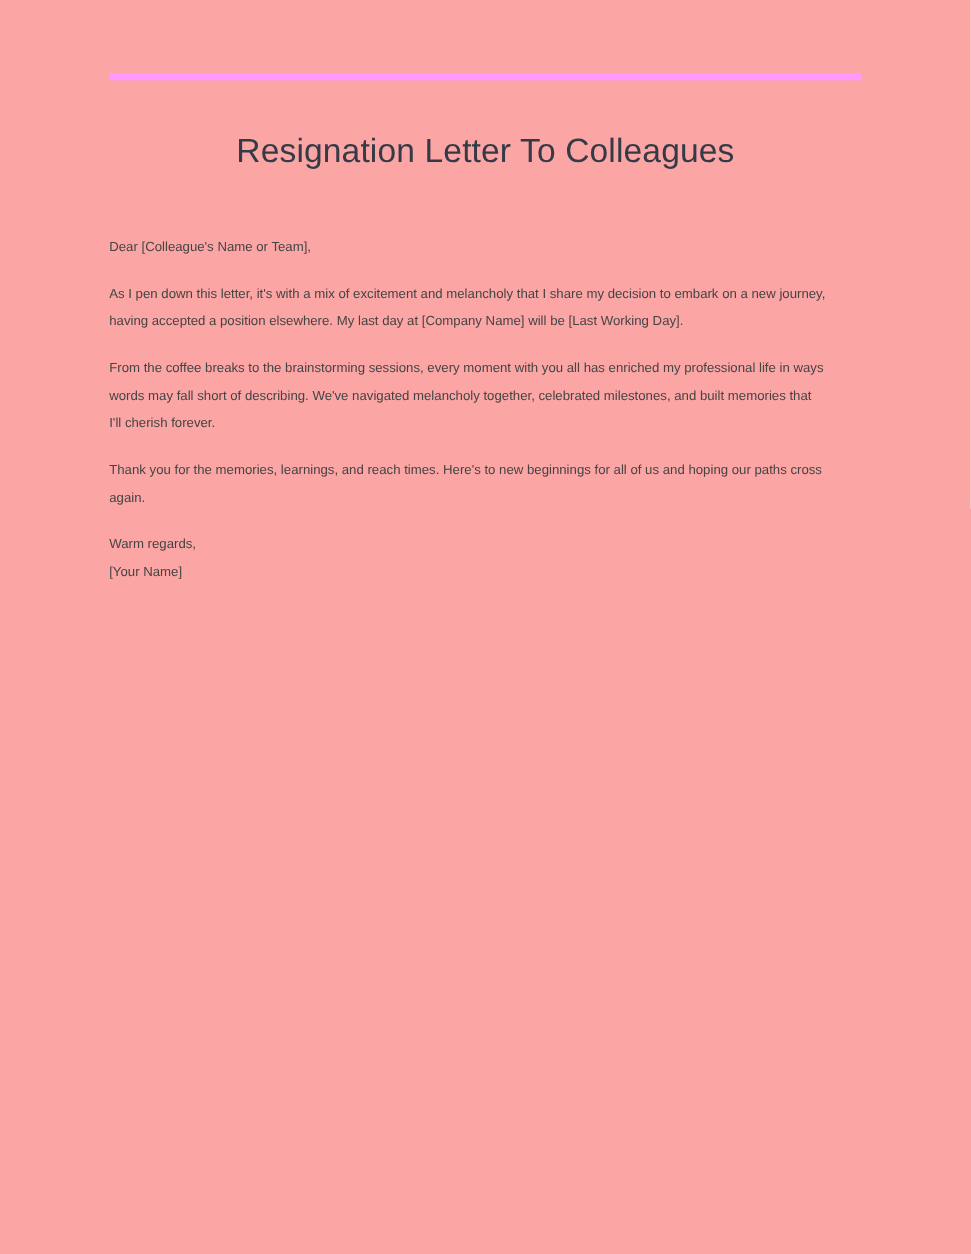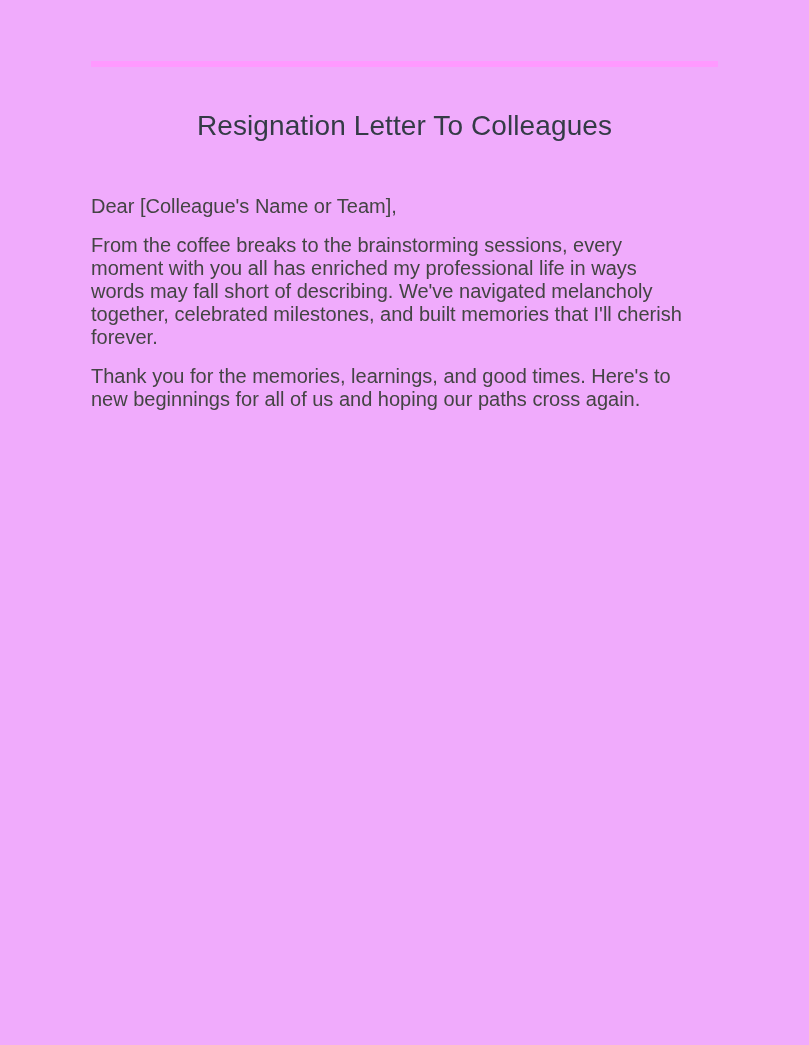--- a/index.html
+++ b/index.html
@@ -10,21 +10,21 @@
   body {
     width: 809px;
     height: 1045px;
     font-family: "Liberation Sans", sans-serif;
     -webkit-font-smoothing: antialiased;
   }
   .page {
     position: relative;
     width: 809px;
     height: 1045px;
-    background: #f0abfc;
+    background: #fca5a5;
     box-sizing: border-box;
   }
   .content {
     position: absolute;
     left: 91px;
     top: 0;
     width: 627px;
   }
   .accent-bar {
     margin-top: 61px;
@@ -42,21 +42,21 @@
     color: #343b46;
     text-align: center;
     letter-spacing: 0.1px;
   }
   .letter-body {
     padding-top: 52px;
     width: 597px;
   }
   .letter-body p {
     margin: 0 0 16px 0;
-    font-size: 20px;
+    font-size: 11px;
     line-height: 23px;
     color: #444444;
     text-align: left;
     white-space: pre-line;
   }
   .letter-body p:last-child {
     margin-bottom: 0;
   }
   .signoff {
     margin-top: 0;
@@ -70,23 +70,26 @@
   <div class="content">
 
     <div class="accent-bar"></div>
 
     <h1 class="doc-title">Resignation Letter To Colleagues</h1>
 
     <div class="letter-body">
 
       <p>Dear [Colleague's Name or Team],</p>
 
+      <p>As I pen down this letter, it's with a mix of excitement and melancholy that I share my decision to embark on a new journey, having accepted a position elsewhere. My last day at [Company Name] will be [Last Working Day].</p>
 
       <p>From the coffee breaks to the brainstorming sessions, every moment with you all has enriched my professional life in ways words may fall short of describing. We've navigated melancholy together, celebrated milestones, and built memories that I'll cherish forever.</p>
 
 
 
-      <p>Thank you for the memories, learnings, and good times. Here's to new beginnings for all of us and hoping our paths cross again.</p>
+      <p>Thank you for the memories, learnings, and reach times. Here's to new beginnings for all of us and hoping our paths cross again.</p>
 
+      <p class="signoff">Warm regards,
+[Your Name]</p>
 
     </div>
   </div>
 </div>
 
 </body></html>

